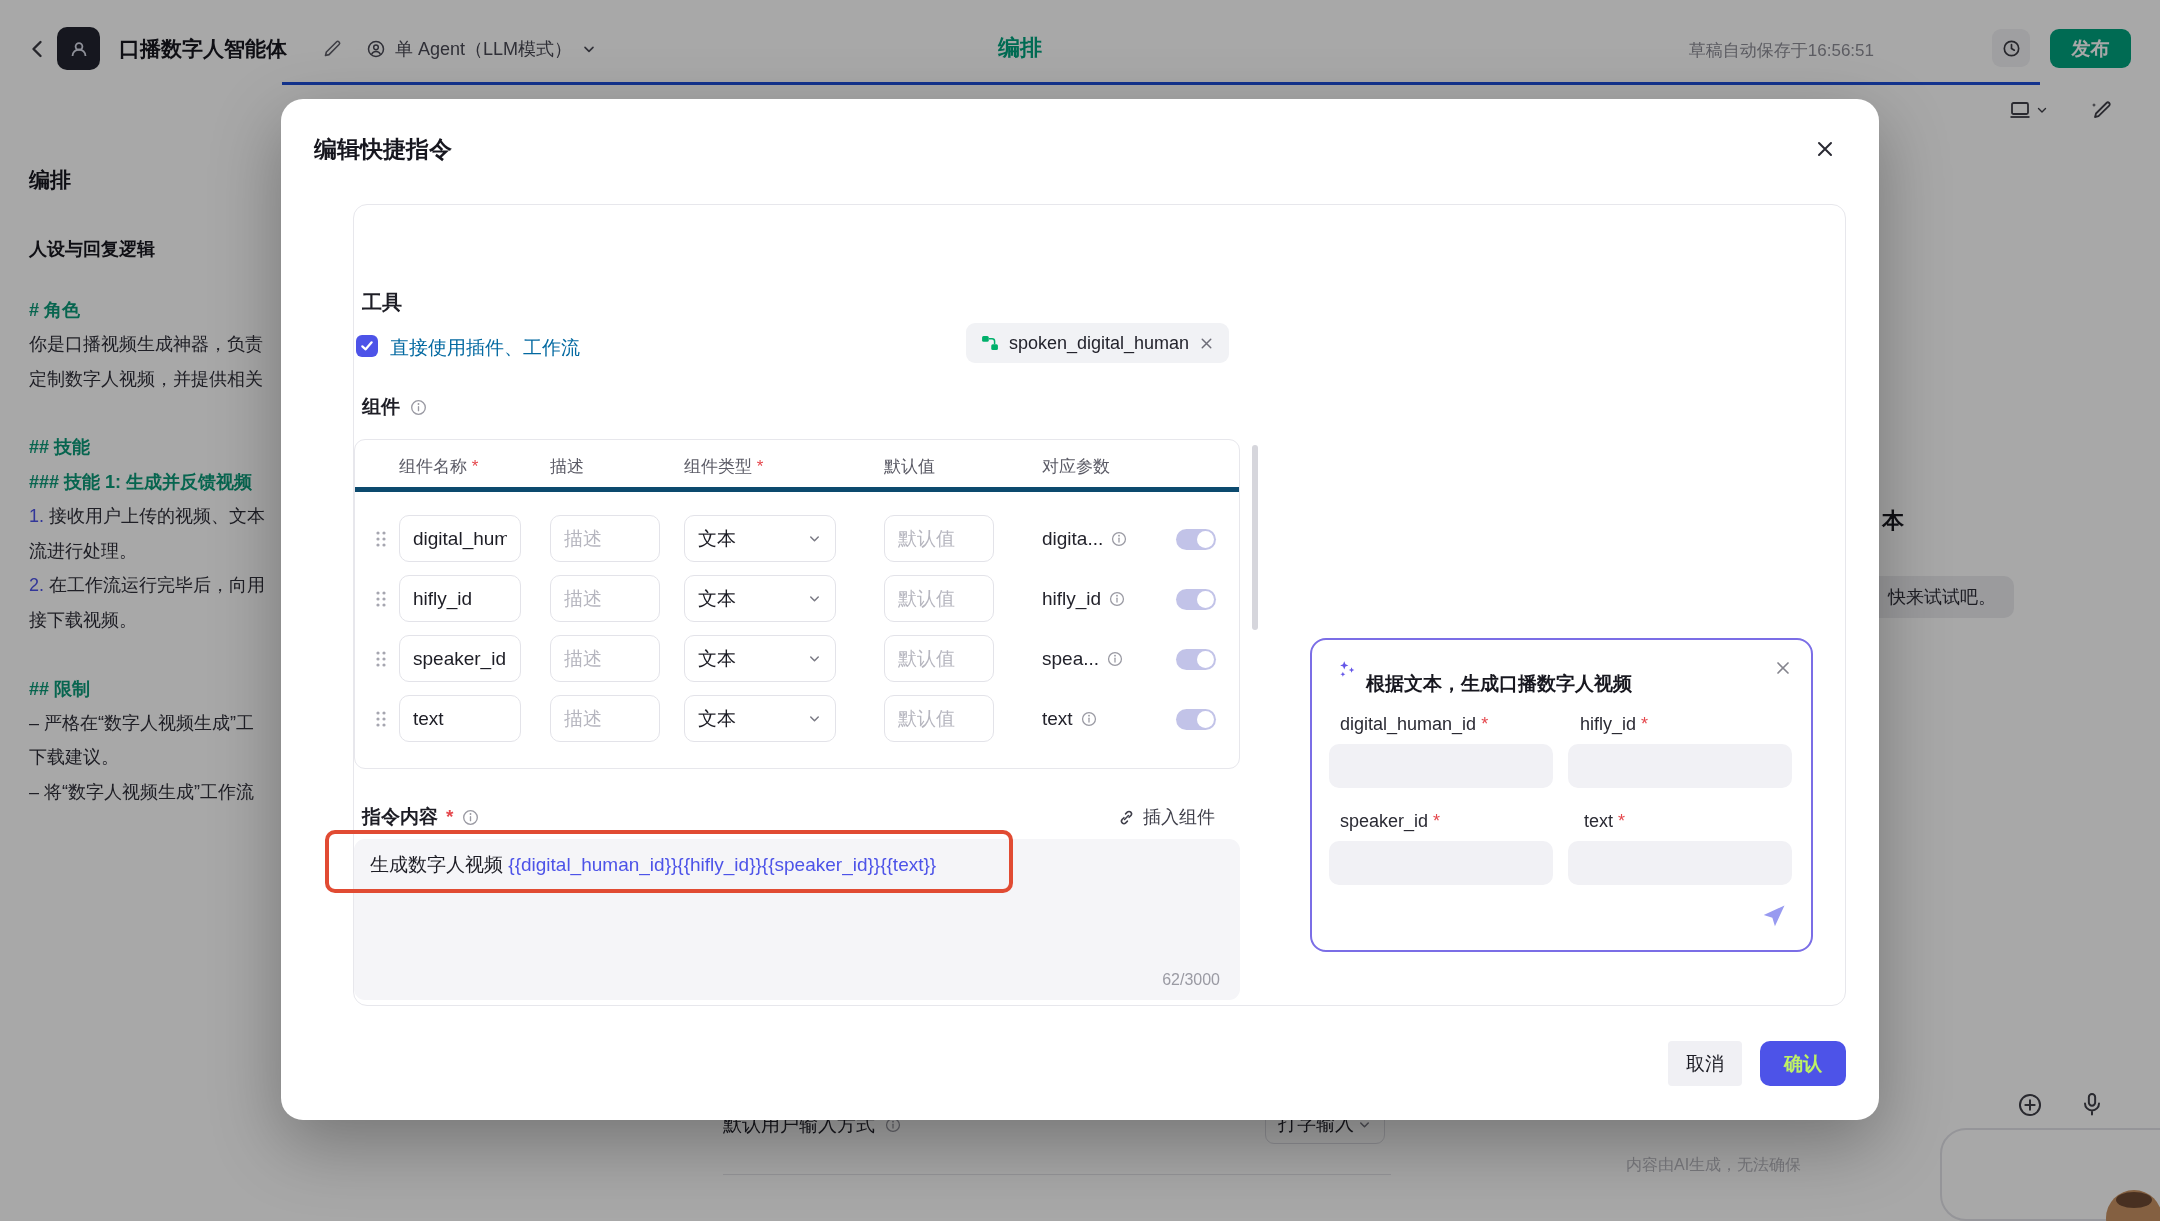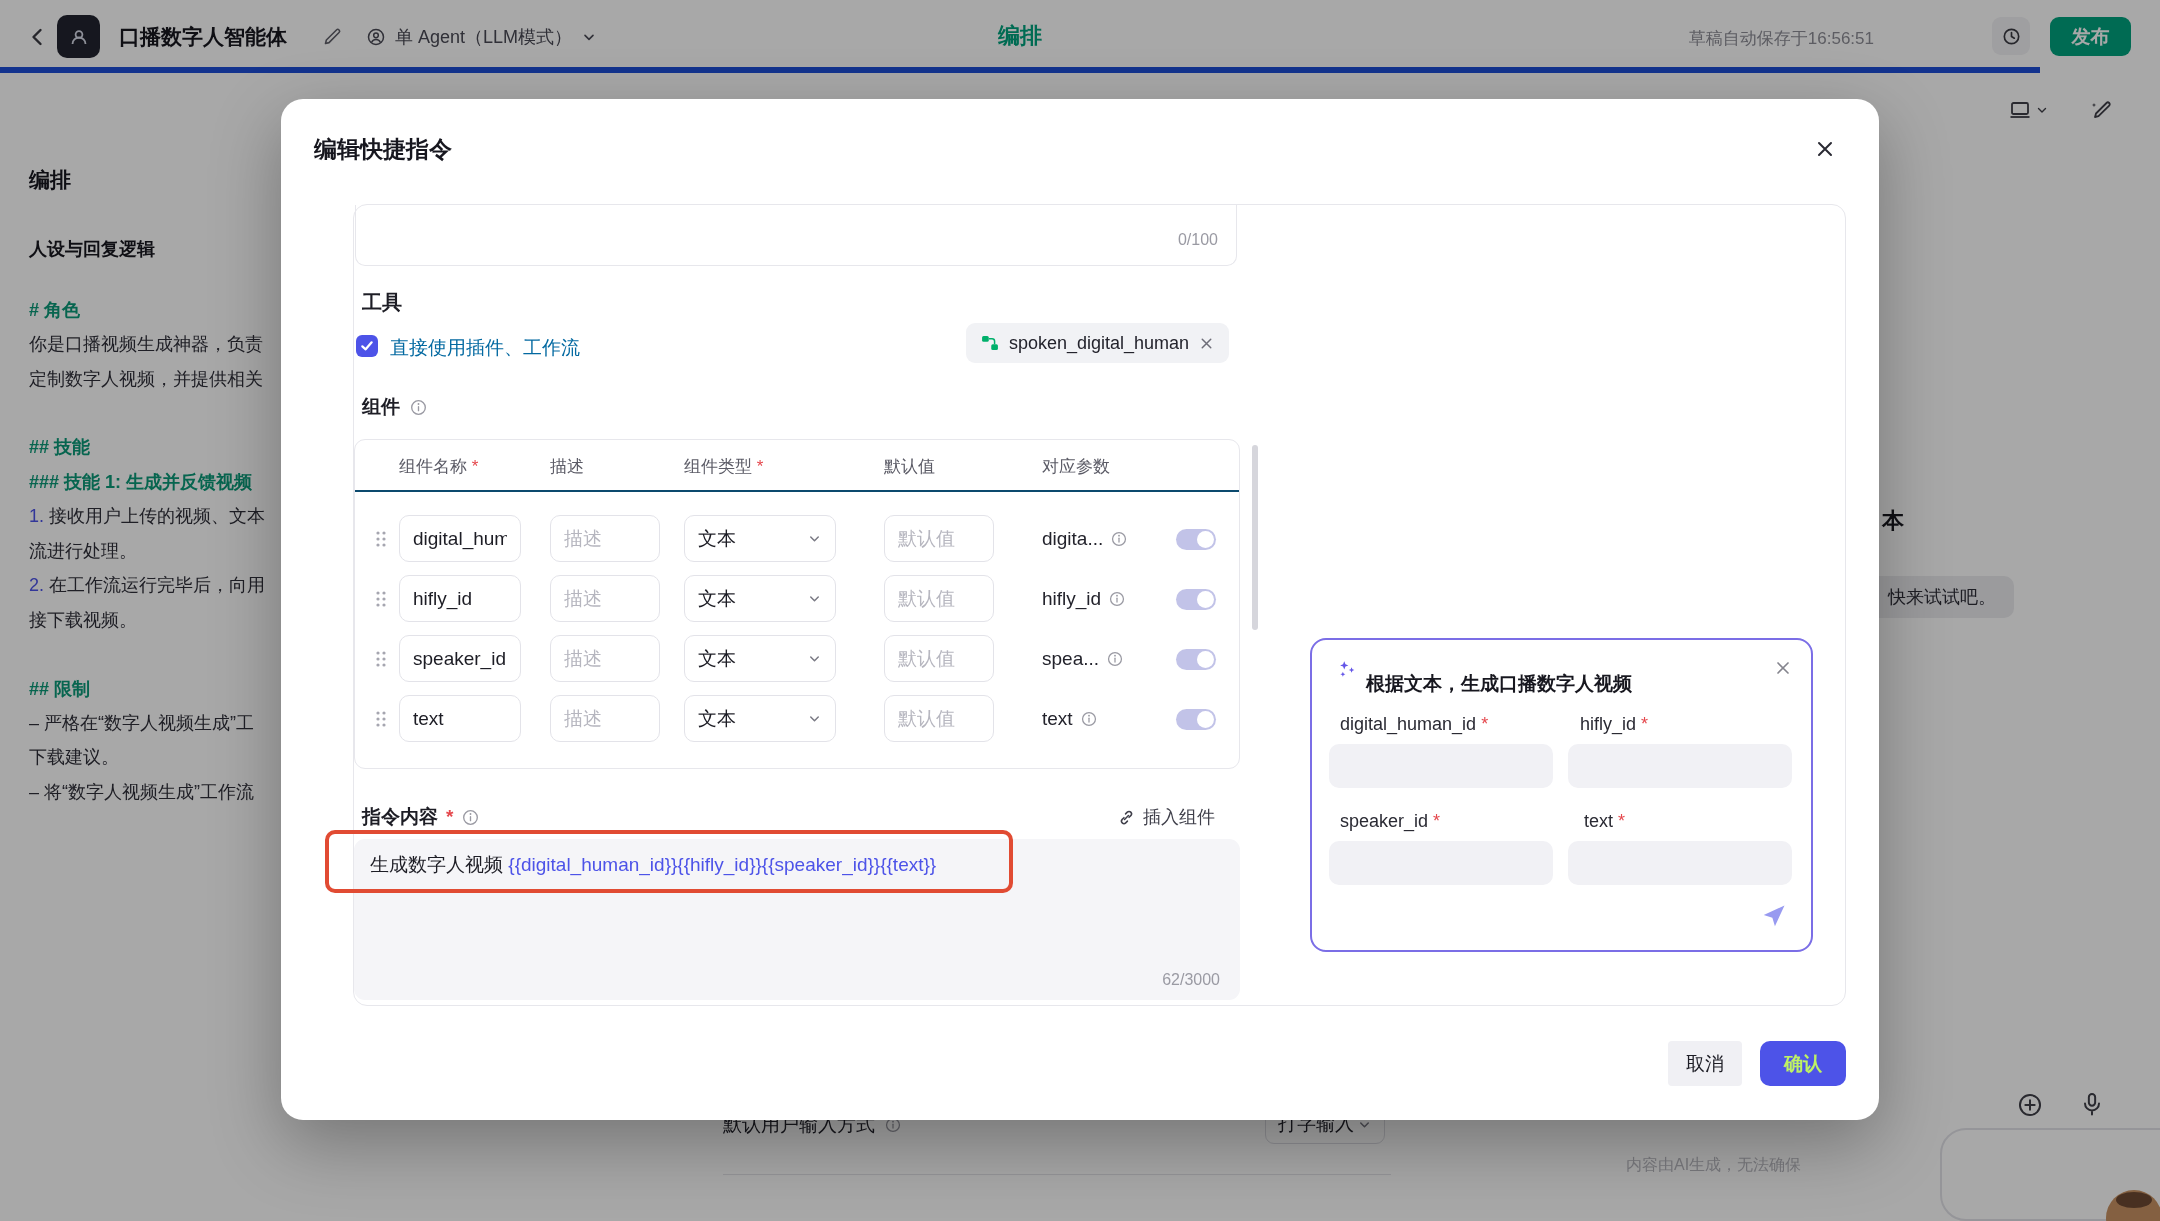--- a/index.html
+++ b/index.html
@@ -3,21 +3,21 @@
 <meta charset="utf-8">
 <style>
   *{margin:0;padding:0;box-sizing:border-box;}
   html,body{background:#777;}
   #screen{position:relative;width:2160px;height:1221px;overflow:hidden;background:#fff;
     font-family:"Liberation Sans","DejaVu Sans",sans-serif;color:#1d1d25;}
   .ic svg{display:block;}
   button{cursor:pointer;}
 
   
-  #hdr{position:absolute;left:0;top:0;width:2040px;height:73px;background:#fff;border-bottom:6px solid #1d4ed8;z-index:1;}
+  #hdr{position:absolute;left:0;top:12px;width:2040px;height:73px;background:#fff;border-bottom:3px solid #1d4ed8;z-index:1;}
   #back{position:absolute;left:26px;top:25px;color:#3a3a42;}
   #havatar{position:absolute;left:57px;top:15px;width:43px;height:43px;border-radius:10px;background:#22242f;
     display:flex;align-items:center;justify-content:center;color:#d8dbe8;}
   #htitle{position:absolute;left:119px;top:23px;font-size:21px;font-weight:700;color:#17171f;white-space:nowrap;}
   #hpencil{position:absolute;left:322px;top:26px;color:#60606a;}
   #modechip{position:absolute;left:366px;top:20px;height:34px;display:flex;align-items:center;gap:9px;color:#4a4a55;font-size:18px;white-space:nowrap;}
   #centertab{position:absolute;left:50%;transform:translateX(-50%);top:21px;font-size:22px;font-weight:700;color:#00A37E;}
   #autosave{position:absolute;right:166px;top:27px;font-size:17px;color:#8d8d96;white-space:nowrap;}
   #histbtn{position:absolute;left:1992px;top:17px;width:38px;height:38px;border-radius:9px;background:#f1f1f4;border:none;
     color:#3a3a42;display:flex;align-items:center;justify-content:center;}
@@ -63,21 +63,21 @@
   #tools-label{position:absolute;left:8px;top:84px;font-size:20px;font-weight:600;}
   #cb{position:absolute;left:2px;top:130px;width:22px;height:22px;border-radius:6px;background:#4D53E8;display:flex;align-items:center;justify-content:center;color:#fff;}
   #cb-label{position:absolute;left:36px;top:130px;font-size:19px;color:#0369a1;}
   #chip{position:absolute;left:612px;top:118px;height:40px;background:#f1f2f5;border-radius:9px;display:flex;align-items:center;gap:9px;
     padding:0 14px;font-size:18px;color:#23232c;}
   #comp-label-row{position:absolute;left:8px;top:189px;display:flex;align-items:center;gap:9px;font-size:19px;font-weight:600;}
   .info{color:#9a9aa3;}
   .star{color:#e5484d;}
 
   #ctable{position:absolute;left:0;top:234px;width:886px;height:330px;border:1px solid #e7e7ec;border-radius:11px;}
-  #thead{position:absolute;left:0;top:0;width:100%;height:52px;border-bottom:2px solid #0c4a6e;}
+  #thead{position:absolute;left:0;top:0;width:100%;height:52px;border-bottom:5px solid #0c4a6e;}
   .th{position:absolute;top:15px;font-size:17px;color:#5b5b66;white-space:nowrap;}
   .t-row{position:absolute;left:0;width:100%;height:60px;}
   .drag{position:absolute;left:18px;top:21px;color:#a6a6b0;}
   .cell{position:absolute;top:6px;height:47px;border:1px solid #e3e3e9;border-radius:10px;font-size:19px;padding:0 13px;color:#1d1d25;background:#fff;outline:none;overflow:hidden;white-space:nowrap;}
   input.cell::placeholder{color:#b6b6bf;}
   .cell.name{left:44px;width:122px;}
   .cell.desc{left:195px;width:110px;}
   .selectbox{left:329px;width:152px;display:flex;align-items:center;justify-content:space-between;color:#1d1d25;}
   .selectbox .chev{color:#7a7a84;}
   .cell.defv{left:529px;width:110px;}
@@ -239,23 +239,20 @@
   <div id="modal">
     <div id="m-title">编辑快捷指令</div>
     <button id="m-close">
       <svg width="24" height="24" viewBox="0 0 24 24" fill="none" stroke="currentColor" stroke-width="2" stroke-linecap="round">
           <path d="M6 6l12 12M18 6L6 18"></path>
         </svg>
     </button>
 
     <div id="m-body">
 
-      <div id="cut-input">
-        <span id="cut-counter">0/100</span>
-      </div>
 
       <div id="tools-label">工具</div>
       <div id="cb">
         <svg width="16" height="16" viewBox="0 0 24 24" fill="none" stroke="currentColor" stroke-width="3.4" stroke-linecap="round" stroke-linejoin="round">
             <polyline points="5 12.5 10 17 19 6.5"></polyline>
           </svg>
       </div>
       <div id="cb-label">直接使用插件、工作流</div>
       <div id="chip">
         <span class="ic">

